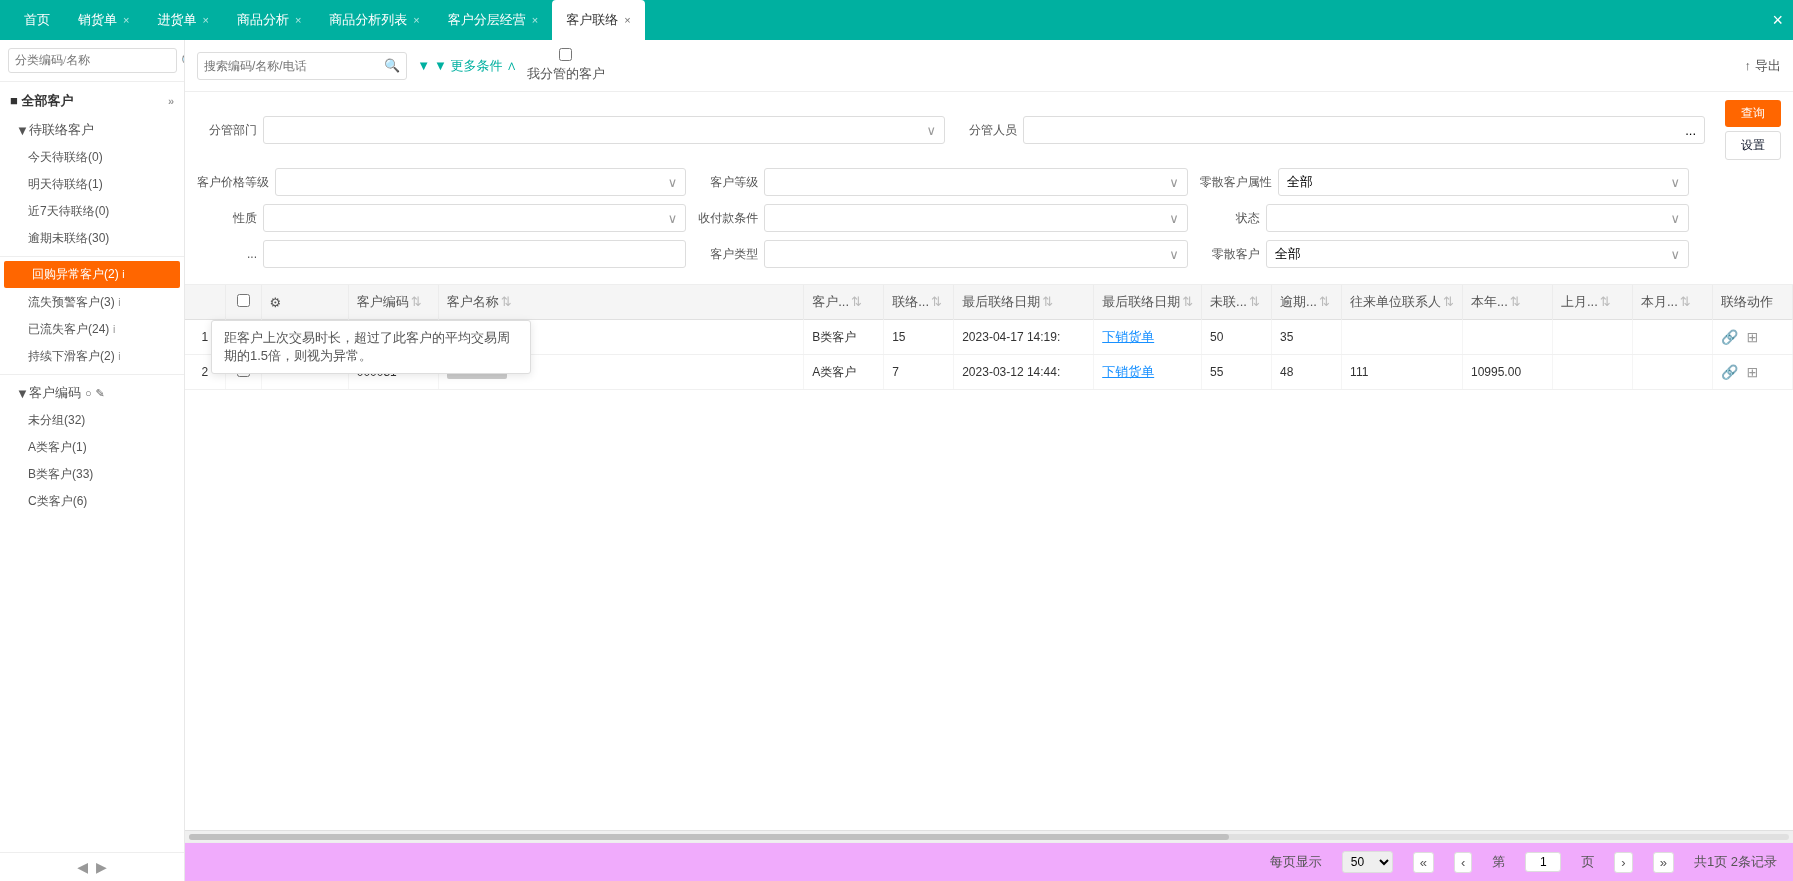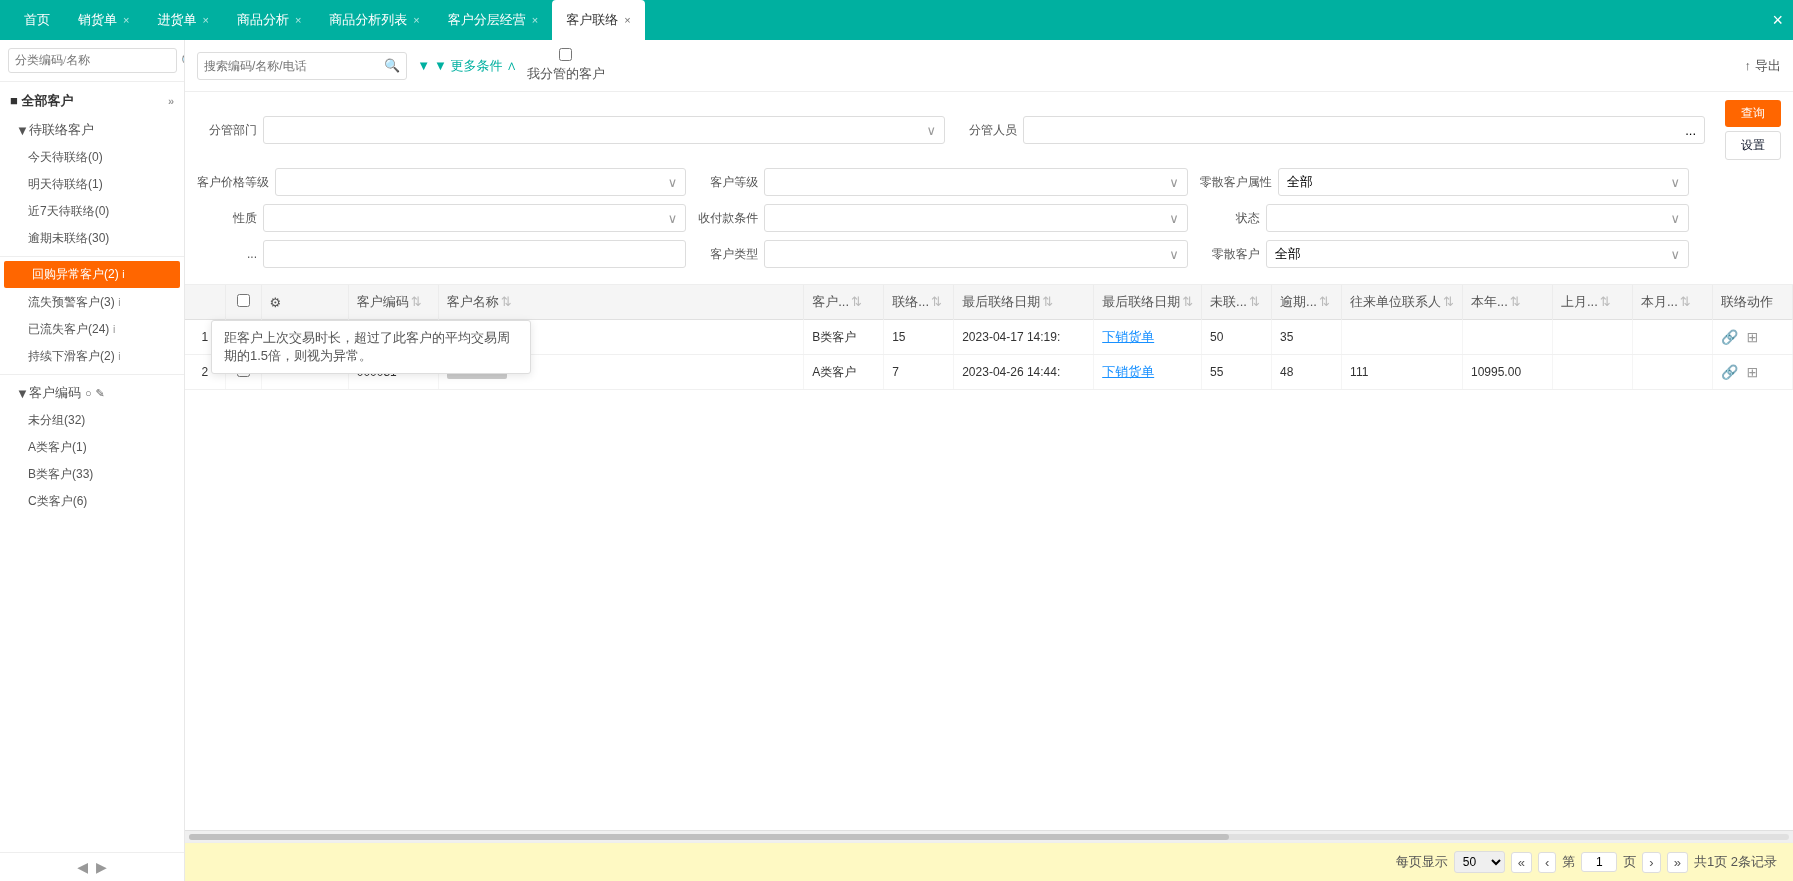--- a/index.html
+++ b/index.html
@@ -226,22 +226,22 @@
       position: relative;
     }
     .scrollbar-thumb {
       position: absolute; left: 0; top: 0;
       width: 65%; height: 6px; background: #c0c0c0; border-radius: 3px;
     }
 
     
     .pagination {
       display: flex; align-items: center; justify-content: flex-end;
-      padding: 8px 16px; background: #fef9c3; border-top: 1px solid #eee;
-      gap: 6px; font-size: 12px; color: #555;
+      padding: 8px 16px; background: #f0abfc; border-top: 1px solid #eee;
+      gap: 20px; font-size: 12px; color: #555;
     }
     .page-size-select {
       border: 1px solid #ddd; border-radius: 3px; padding: 2px 4px;
       font-size: 12px;
     }
     .page-btn {
       border: 1px solid #ddd; background: white; border-radius: 3px;
       padding: 2px 6px; cursor: pointer; color: #555;
     }
     .page-input {
@@ -553,21 +553,21 @@
     </td>
   </tr>
             <tr>
     <td class="col-num">2</td>
     <td class="col-check"><input type="checkbox" style=""></td>
     <td></td>
     <td class="col-code">000031</td>
     <td class="col-name"><span class="customer-name-blur"></span></td>
     <td class="col-type">A类客户</td>
     <td class="col-contact">7</td>
-    <td class="col-date">2023-04-26 14:44:</td>
+    <td class="col-date">2023-03-12 14:44:</td>
     <td class="col-method"><span class="link-text">下销货单</span></td>
     <td class="col-uncontact">55</td>
     <td class="col-overdue">48</td>
     <td class="col-liaison">111</td>
     <td class="col-thisyear">10995.00</td>
     <td class="col-lastmonth"></td>
     <td class="col-thismonth"></td>
     <td class="col-actions">
       <div class="action-icons">
         <span class="action-icon">🔗</span>

